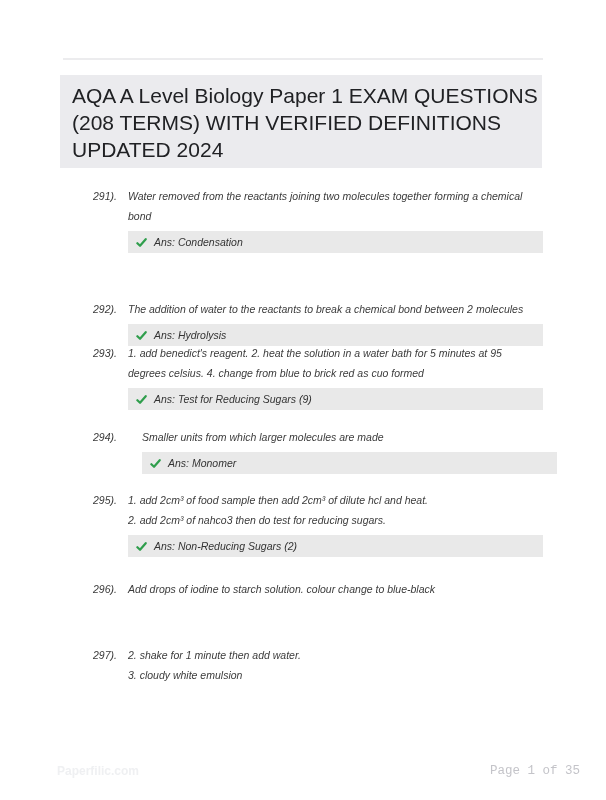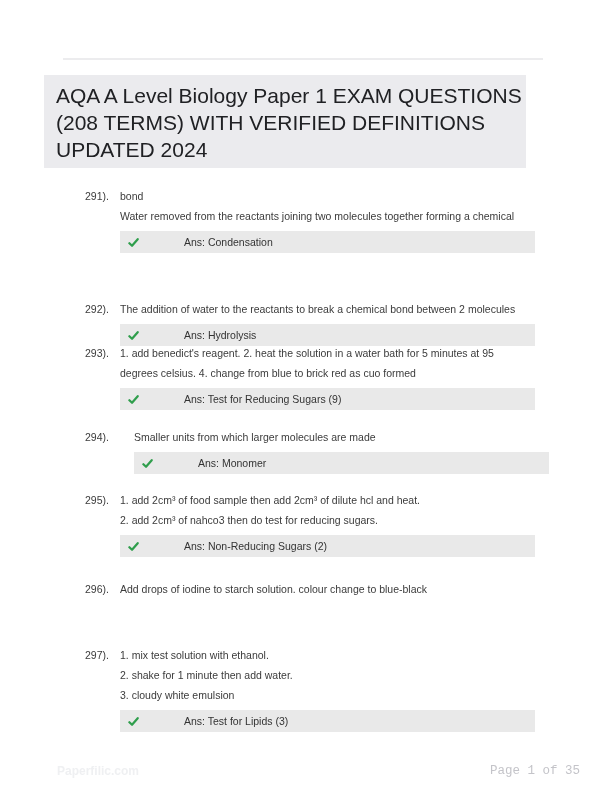--- a/index.html
+++ b/index.html
@@ -8,48 +8,48 @@
     width:606px;height:800px;
     background:#ffffff;
     font-family:"Liberation Sans",sans-serif;
     overflow:hidden;
   }
   .header-divider{
     position:absolute;left:63px;top:58px;
     width:480px;height:2px;background:#ececee;
   }
   .title-banner{
-    position:absolute;left:44px;top:75px;
+    position:absolute;left:60px;top:75px;
     width:482px;height:93px;
     background:#ebebee;
     box-sizing:border-box;
     padding:7px 10px 0 12px;
   }
   .title-line{
     font-size:21px;line-height:27px;
     font-weight:500;color:#202124;
     white-space:nowrap;
   }
   #questions{position:absolute;left:0;top:0;width:606px;}
-  .question-item{position:absolute;left:0;width:546px;}
+  .question-item{position:absolute;left:8px;width:546px;font-style:italic;}
   .question-number{
     position:absolute;left:85px;top:0;
     font-size:10.5px;line-height:20px;color:#3b3b3b;
   }
   .question-text{margin-left:120px;width:420px;}
   .question-text-line{
     font-size:10.5px;line-height:20px;color:#3b3b3b;
     white-space:nowrap;
   }
   .answer-box{
     margin-left:120px;margin-top:5px;
     width:415px;height:22px;
     background:#e9e9e9;
     display:flex;align-items:center;
-    box-sizing:border-box;padding-left:8px;gap:38px;
+    box-sizing:border-box;padding-left:8px;
   }
   .check-icon{flex:0 0 auto;width:11px;height:11px;margin-right:7px;}
   .answer-label{
     font-size:10.5px;color:#333333;white-space:nowrap;
   }
   .watermark-text{
     position:absolute;left:57px;top:764px;
     font-size:12px;color:#eff0f2;font-weight:700;
   }
   .page-number{
@@ -64,22 +64,22 @@
   <div class="header-divider"></div>
   <div class="title-banner" id="title-banner">
       <div class="title-line">AQA A Level Biology Paper 1 EXAM QUESTIONS</div>
       <div class="title-line">(208 TERMS) WITH VERIFIED DEFINITIONS</div>
       <div class="title-line">UPDATED 2024</div>
     </div>
   <div id="questions">
       <div class="question-item" style="top: 186px;">
         <div class="question-number">291).</div>
         <div class="question-text">
+          <div class="question-text-line">Water removed from the reactants joining two molecules together forming a chemical</div>
           <div class="question-text-line">bond</div>
-          <div class="question-text-line">Water removed from the reactants joining two molecules together forming a chemical</div>
         </div>
         <div class="answer-box">
           <svg class="check-icon" viewBox="0 0 12 12">
             <path d="M1.5 6.8 L4.4 9.6 L10.6 2.4" fill="none" stroke="#2f9e4c" stroke-width="2.4" stroke-linecap="round" stroke-linejoin="round"></path>
           </svg>
           <span class="answer-label">Ans: Condensation</span>
         </div>
       </div>
       <div class="question-item" style="top: 271px; margin-top: 28px;">
         <div class="question-number">292).</div>
@@ -133,27 +133,20 @@
       </div>
       <div class="question-item" style="top: 579px;">
         <div class="question-number">296).</div>
         <div class="question-text">
           <div class="question-text-line">Add drops of iodine to starch solution. colour change to blue-black</div>
         </div>
       </div>
       <div class="question-item" style="top: 645px;">
         <div class="question-number">297).</div>
         <div class="question-text">
-          <div class="question-text-line">1. mix test solution with ethanol.</div>
           <div class="question-text-line">2. shake for 1 minute then add water.</div>
           <div class="question-text-line">3. cloudy white emulsion</div>
-        </div>
-        <div class="answer-box">
-          <svg class="check-icon" viewBox="0 0 12 12">
-            <path d="M1.5 6.8 L4.4 9.6 L10.6 2.4" fill="none" stroke="#2f9e4c" stroke-width="2.4" stroke-linecap="round" stroke-linejoin="round"></path>
-          </svg>
-          <span class="answer-label">Ans: Test for Lipids (3)</span>
         </div>
       </div>
     </div>
   <div class="watermark-text">Paperfilic.com</div>
   <div class="page-number">Page 1 of 35</div>
 </div>
 
 </body></html>

